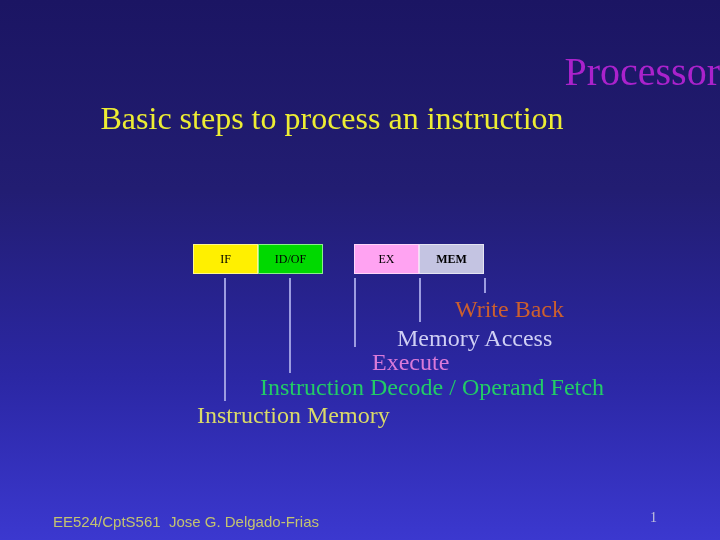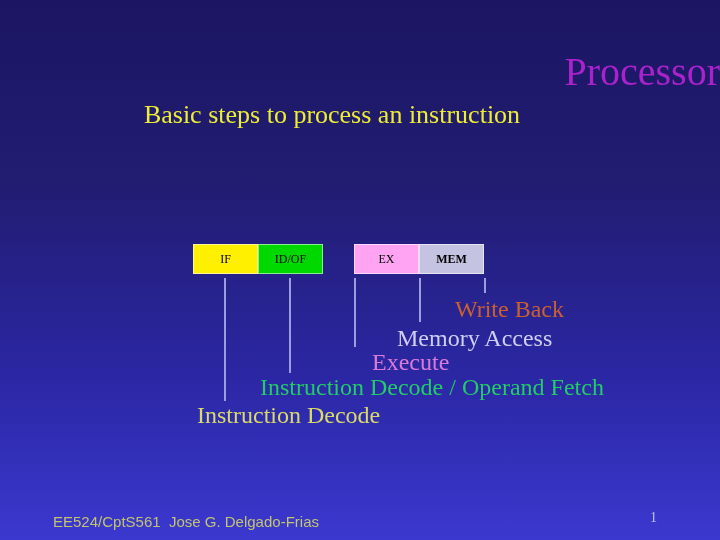--- a/index.html
+++ b/index.html
@@ -9,21 +9,21 @@
     overflow:hidden;
     background:linear-gradient(180deg,#1B1563 0%,#221D72 35%,#2B27A4 70%,#3B38CF 100%);
     font-family:"Liberation Serif", serif;
   }
   .title{
     position:absolute;top:52px;left:0;width:720px;
     text-align:center;font-size:40px;line-height:1;font-weight:400;
   }
   .subtitle{
     position:absolute;top:101px;left:0;width:664px;
-    text-align:center;font-size:26px;line-height:1.1;font-weight:400;
+    text-align:center;font-size:32px;line-height:1.1;font-weight:400;
   }
   .stage-row{
     position:absolute;left:193px;top:244px;display:flex;
   }
   .stage-box{
     width:65px;height:30px;box-sizing:border-box;
     border:1px solid rgba(255,255,255,0.55);
     display:flex;align-items:center;justify-content:center;
     color:#000;font-size:12px;
   }
@@ -70,21 +70,21 @@
       <div class="stage-box" style="background-color: rgb(255, 163, 242); margin-left: 31px;">EX</div>
       <div class="stage-box" style="background-color: rgb(196, 196, 226); font-weight: bold;">MEM</div>
     </div>
 
     <div class="connector c1"></div>
     <div class="connector c2"></div>
     <div class="connector c3"></div>
     <div class="connector c4"></div>
     <div class="connector c5"></div>
 
-    <div class="stage-label l1" style="color: rgb(218, 218, 104);">Instruction Decode</div>
+    <div class="stage-label l1" style="color: rgb(218, 218, 104);">Instruction Memory</div>
     <div class="stage-label l2" style="color: rgb(34, 204, 102);">Instruction Decode / Operand Fetch</div>
     <div class="stage-label l3" style="color: rgb(217, 122, 217); margin-left: 40px;">Execute</div>
     <div class="stage-label l4" style="color: rgb(207, 207, 244);">Memory Access</div>
     <div class="stage-label l5" style="color: rgb(204, 95, 46);">Write Back</div>
   </div>
 
   <div class="footer" style="color: rgb(195, 195, 112);">EE524/CptS561  Jose G. Delgado-Frias</div>
 
   <div class="page-number" style="color: rgb(195, 195, 220);">1</div>
 

